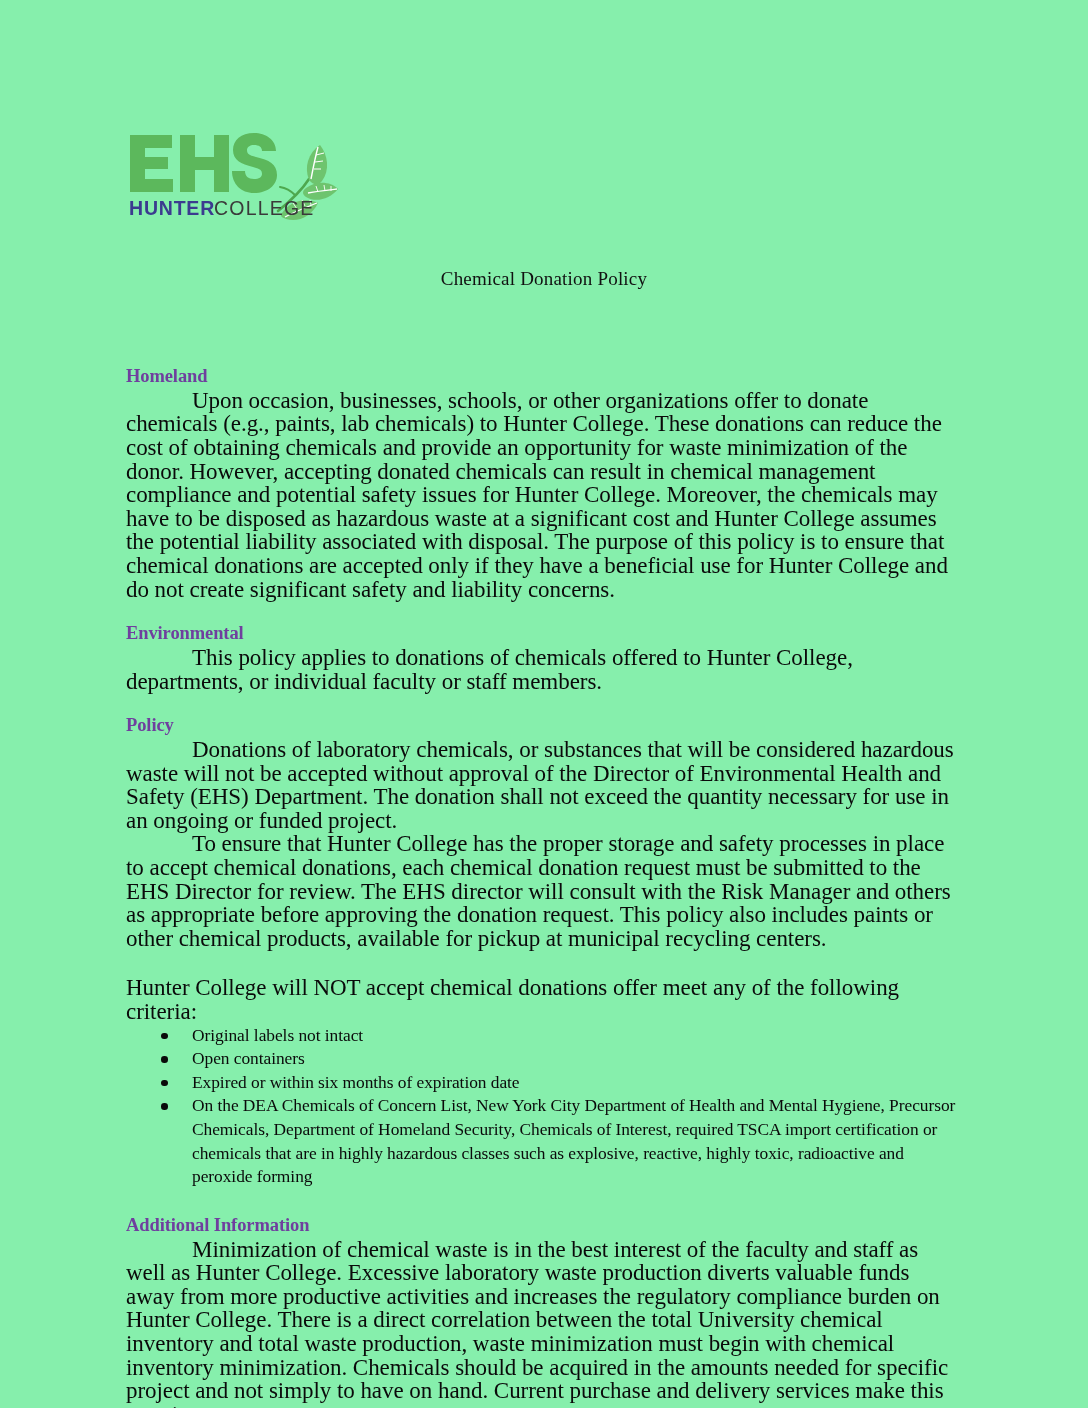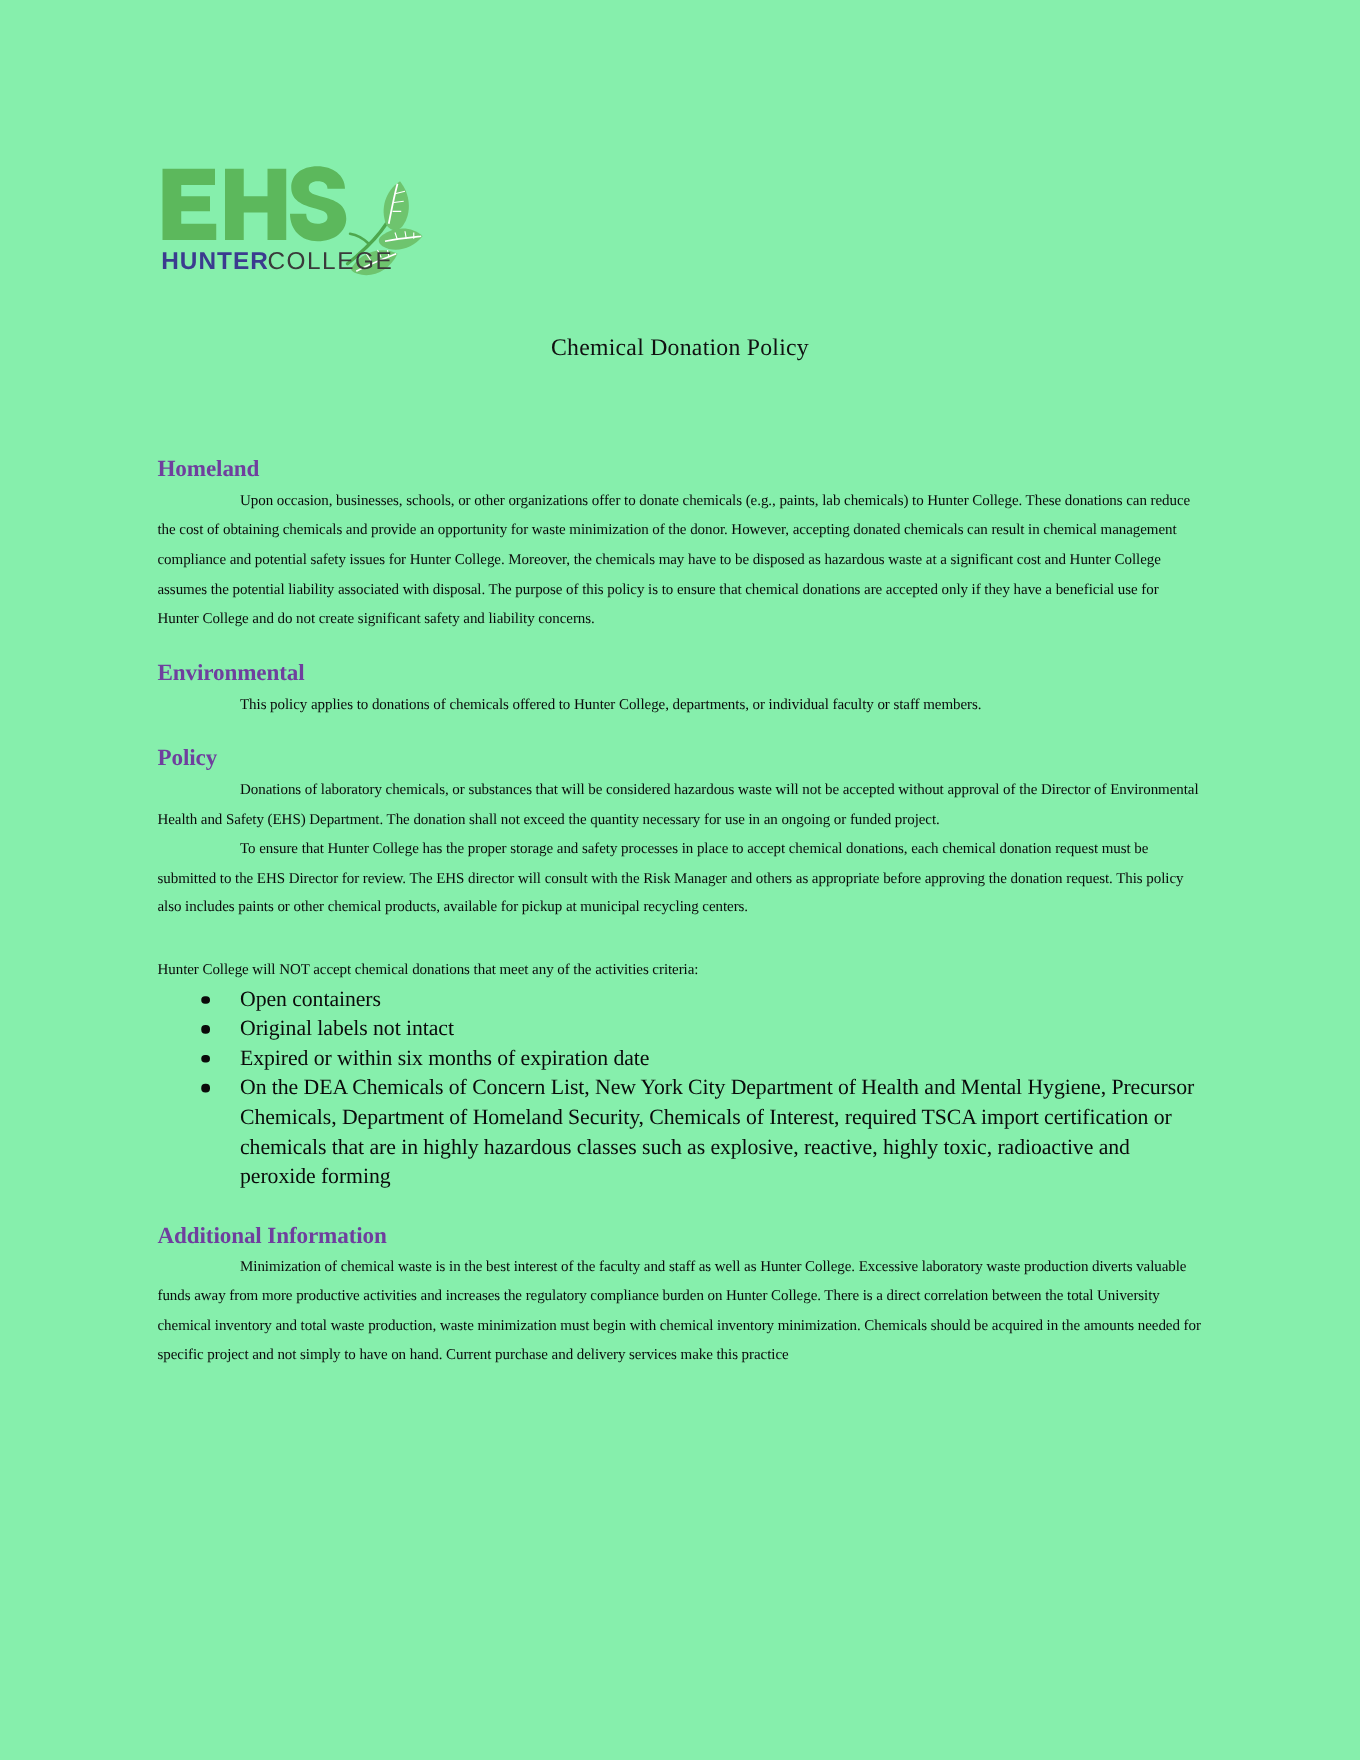--- a/index.html
+++ b/index.html
@@ -60,21 +60,21 @@
     font-size: 18.5px;
     font-weight: bold;
     color: #6f3f9e;
     margin: 0 0 1px 0;
     letter-spacing: -0.1px;
     line-height: 1.18;
   }
 
   p.body-para {
     font-family: "Liberation Serif", "DejaVu Serif", serif;
-    font-size: 12px;
+    font-size: 23px;
     line-height: 23.6px;
     color: #0a0a0a;
     margin: 0;
     text-align: left;
     letter-spacing: -0.05px;
   }
   p.indent {
     text-indent: 66px;
   }
   .gap-md { height: 22px; }
@@ -159,30 +159,30 @@
     <p class="body-para indent">This policy applies to donations of chemicals offered to Hunter College, departments, or individual faculty or staff members.</p>
 
     <div class="gap-md"></div>
 
     <h2 class="section-heading">Policy</h2>
     <p class="body-para indent">Donations of laboratory chemicals, or substances that will be considered hazardous waste will not be accepted without approval of the Director of Environmental Health and Safety (EHS) Department. The donation shall not exceed the quantity necessary for use in an ongoing or funded project.</p>
     <p class="body-para indent">To ensure that Hunter College has the proper storage and safety processes in place to accept chemical donations, each chemical donation request must be submitted to the EHS Director for review. The EHS director will consult with the Risk Manager and others as appropriate before approving the donation request. This policy also includes paints or other chemical products, available for pickup at municipal recycling centers.</p>
 
     <div class="gap-lg"></div>
 
-    <p class="body-para">Hunter College will NOT accept chemical donations that meet any of the activities criteria:</p>
+    <p class="body-para">Hunter College will NOT accept chemical donations offer meet any of the following criteria:</p>
 
     <ul class="criteria">
       <li>
         <span class="bullet-dot"></span>
-        <span>Open containers</span>
+        <span>Original labels not intact</span>
       </li>
       <li>
         <span class="bullet-dot"></span>
-        <span>Original labels not intact</span>
+        <span>Open containers</span>
       </li>
       <li>
         <span class="bullet-dot"></span>
         <span>Expired or within six months of expiration date</span>
       </li>
       <li>
         <span class="bullet-dot"></span>
         <span>On the DEA Chemicals of Concern List, New York City Department of Health and Mental Hygiene, Precursor Chemicals, Department of Homeland Security, Chemicals of Interest, required TSCA import certification or chemicals that are in highly hazardous classes such as explosive, reactive, highly toxic, radioactive and peroxide forming</span>
       </li>
     </ul>

